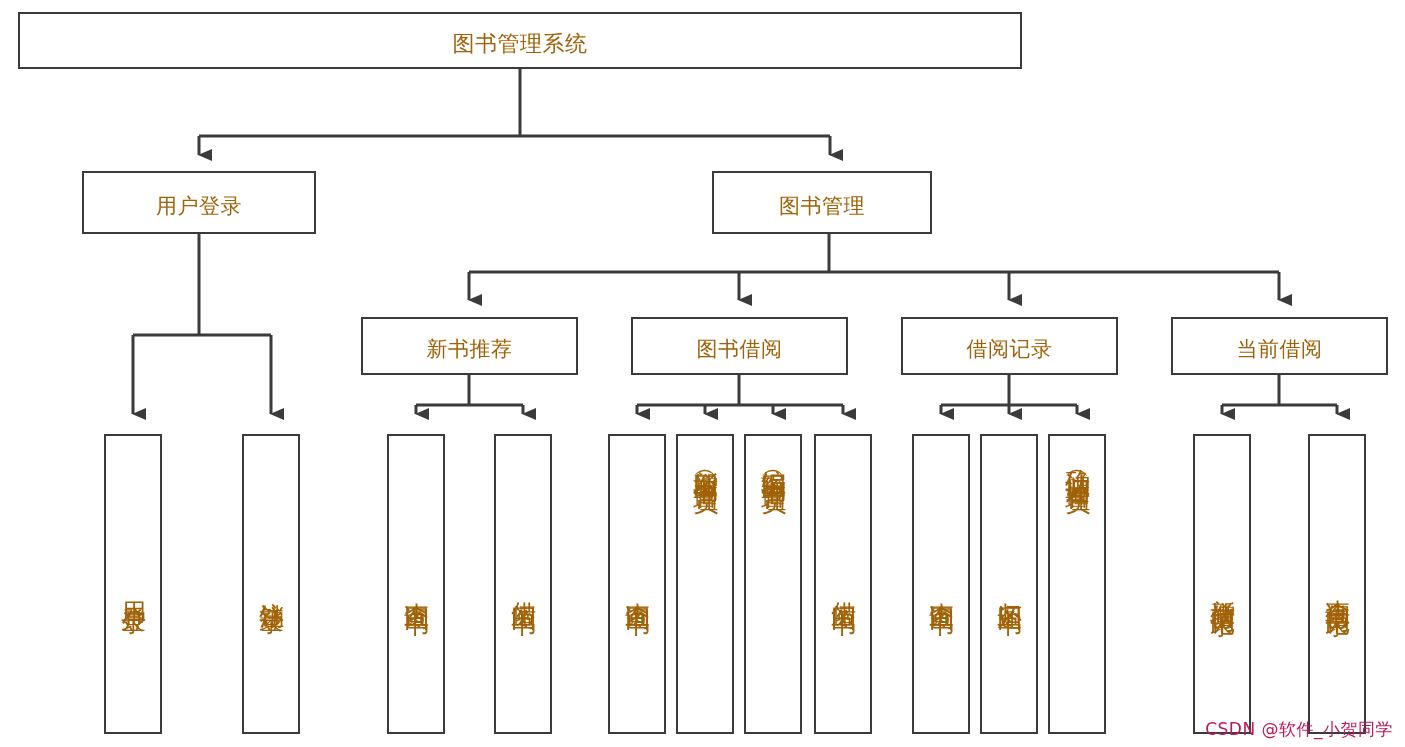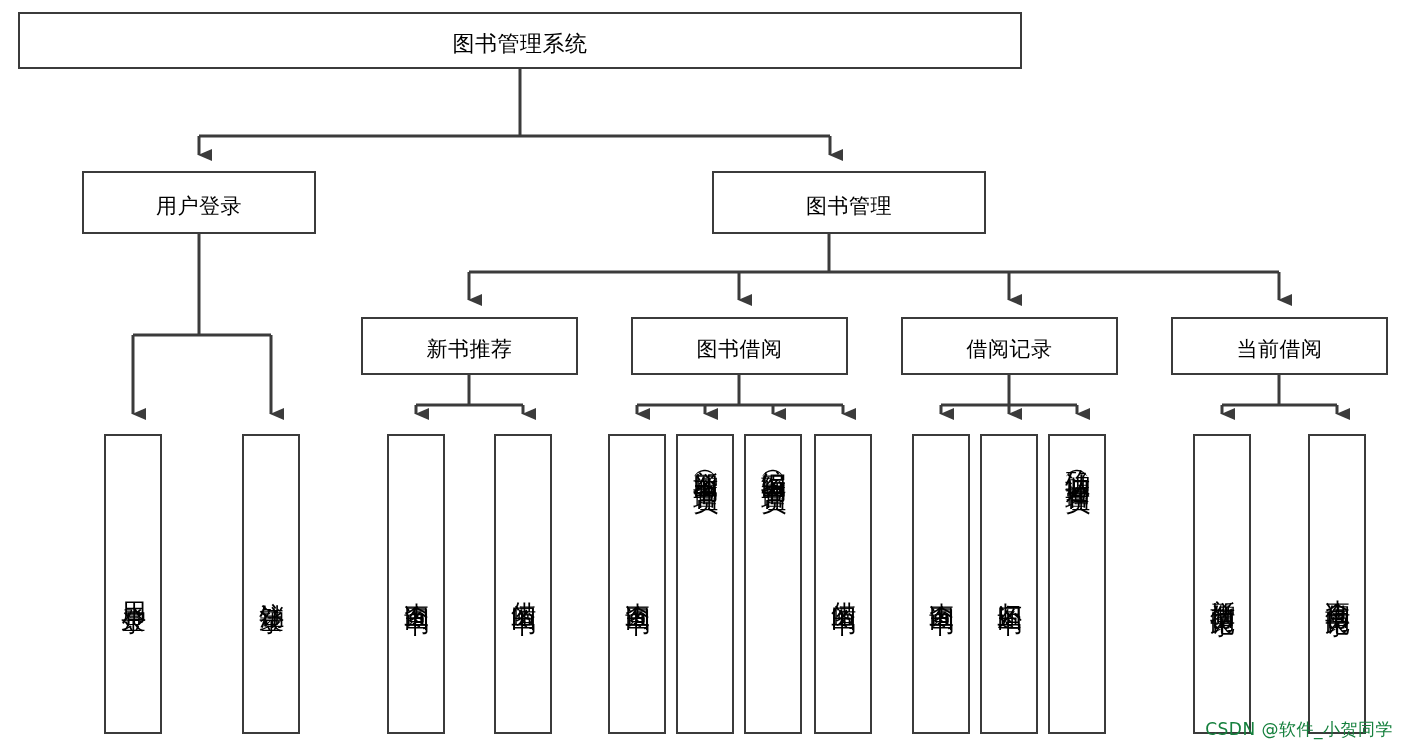--- a/index.html
+++ b/index.html
@@ -29,21 +29,21 @@
     background:#ffffff;
     border:2.5px solid #3b3b3b;
     display:flex;
     align-items:center;
     justify-content:center;
     z-index:2;
   }
   .node .label{
     display:block;
     text-align:center;
-    color:#000000;
+    color:#a16207;
     letter-spacing:0.5px;
     white-space:pre;
     margin-top:8px;
   }
   
   .node.horiz .label{
     font-size:21px;
     line-height:1.1;
   }
   .node.root .label{ font-size:22px; }
@@ -63,21 +63,21 @@
   }
   .node.vert.centered{
     align-items:center;
     padding-top:0;
   }
   .watermark{
     position:absolute;
     right:12px;
     bottom:6px;
     font-size:17px;
-    color:#15803d;
+    color:#be185d;
     letter-spacing:0.5px;
     z-index:5;
     white-space:nowrap;
   }
 </style>
 </head>
 <body>
 
 <div id="diagram">
 
@@ -131,21 +131,21 @@
     </g>
   </svg>
 
   <div class="node horiz root" style="left:18px; top:12px; width:1004px; height:57px;">
     <span class="label">图书管理系统</span>
   </div>
 
   <div class="node horiz" style="left:82px; top:171px; width:234px; height:63px;">
     <span class="label">用户登录</span>
   </div>
-  <div class="node horiz" style="left:712px; top:171px; width:274px; height:63px;">
+  <div class="node horiz" style="left:712px; top:171px; width:220px; height:63px;">
     <span class="label">图书管理</span>
   </div>
 
   <div class="node horiz" style="left:631px; top:317px; width:217px; height:58px;">
     <span class="label">图书借阅</span>
   </div>
   <div class="node horiz" style="left:361px; top:317px; width:217px; height:58px;">
     <span class="label">新书推荐</span>
   </div>
   <div class="node horiz" style="left:901px; top:317px; width:217px; height:58px;">

